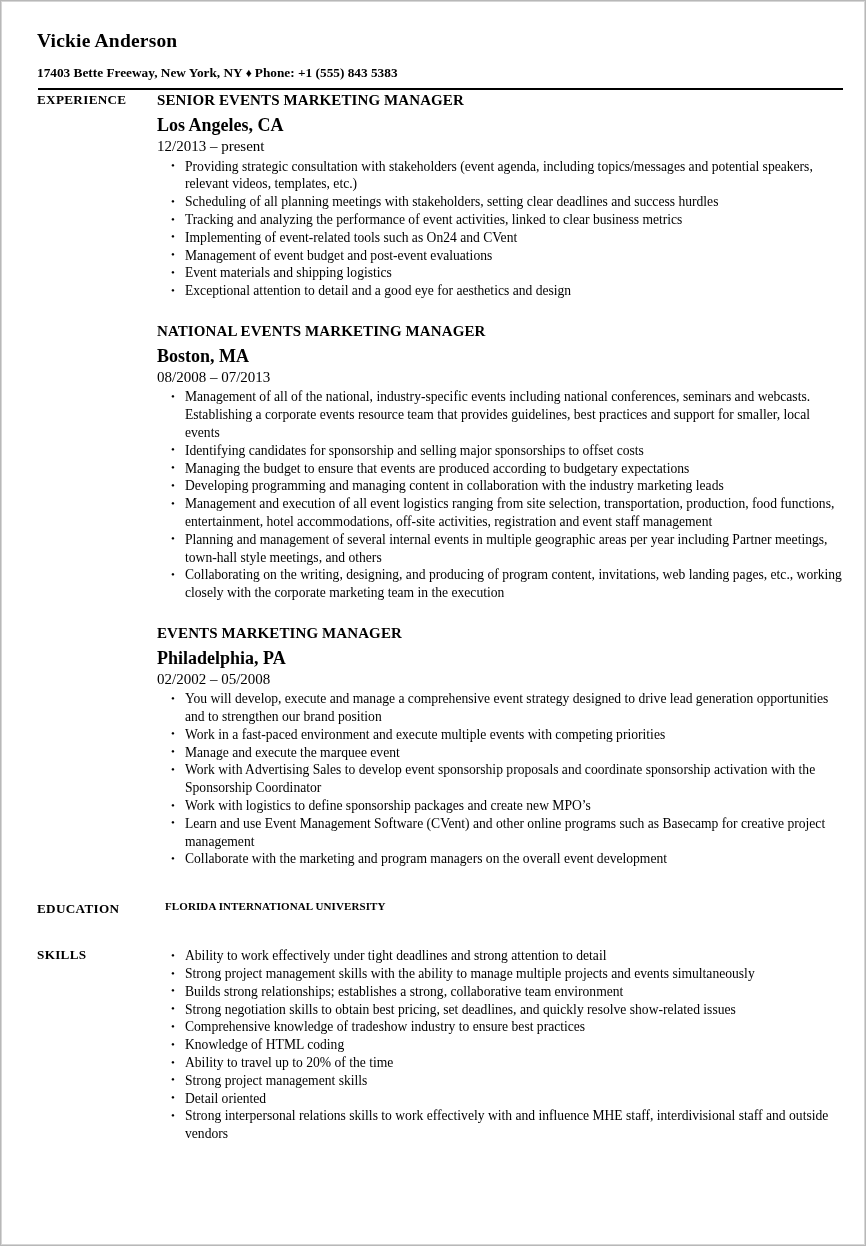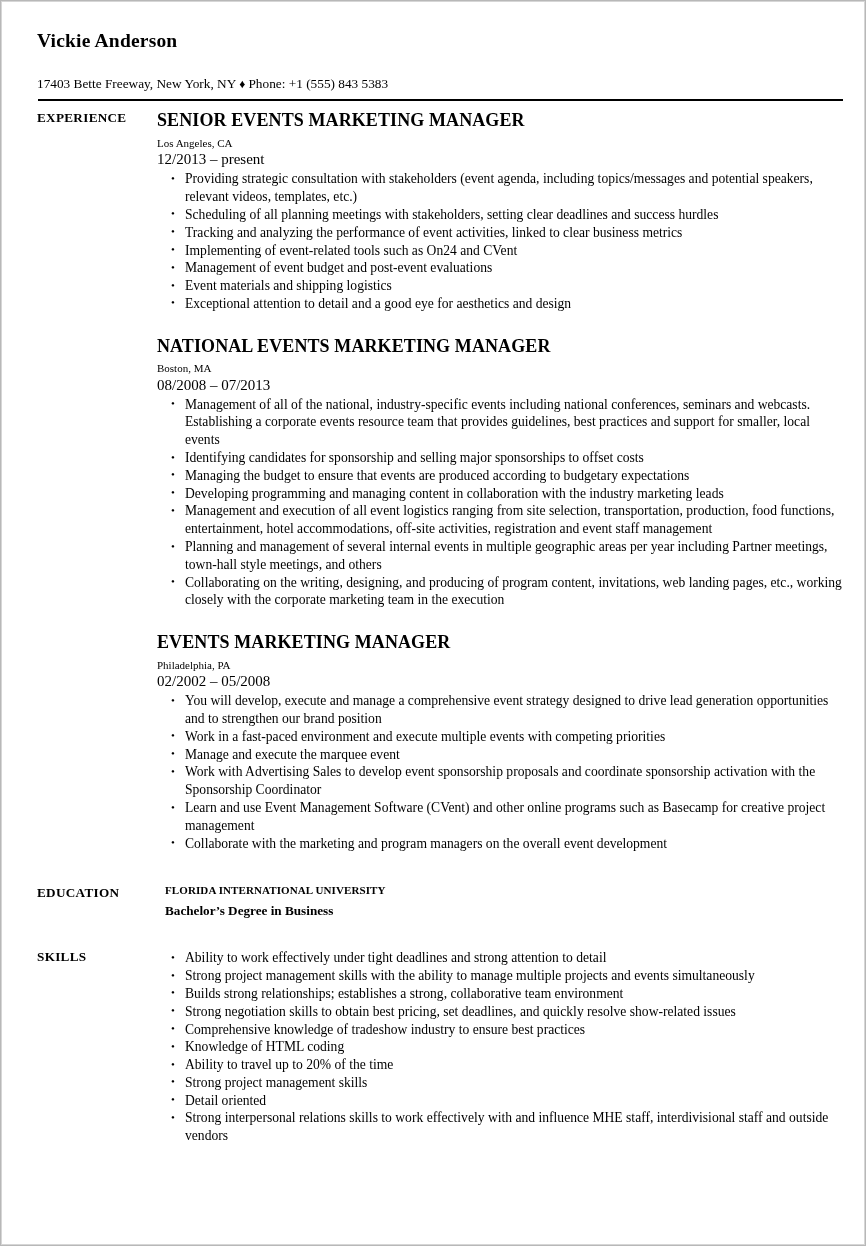--- a/index.html
+++ b/index.html
@@ -38,23 +38,23 @@
   }
   .cand-name {
     font-size: 19.5px;
     font-weight: bold;
     letter-spacing: 0.2px;
     line-height: 1.2;
     margin: 5px 0 0 0;
   }
   .cand-contact {
     font-size: 13.3px;
-    font-weight: normal;
+    font-weight: bold;
     line-height: 1.2;
-    margin: 24px 0 0 0;
+    margin: 13px 0 0 0;
   }
   .diamond {
     font-size: 12px;
     padding: 0 3px;
   }
   .header-rule {
     margin: 7px 1px 0 1px;
     height: 0;
     border-top: 2.6px solid #000000;
   }
@@ -69,37 +69,37 @@
     font-size: 13.2px;
     font-weight: bold;
     letter-spacing: 0.3px;
     padding-top: 1px;
   }
   .section-body {
     flex: 1 1 auto;
     min-width: 0;
   }
 
-  #section-experience { margin-top: 8px; }
+  #section-experience { margin-top: 1px; }
   #section-education  { margin-top: 32px; gap: 8px; }
   #section-skills     { margin-top: 29px; }
 
   
   .job { margin-bottom: 0; }
   .job + .job { margin-top: 22px; }
 
   .job-title {
-    font-size: 18px;
+    font-size: 15px;
     font-weight: bold;
     line-height: 1.25;
     letter-spacing: 0.1px;
   }
   .job-location {
-    font-size: 11px;
-    font-weight: normal;
+    font-size: 18px;
+    font-weight: bold;
     line-height: 1.3;
     margin-top: 4px;
   }
   .job-dates {
     font-size: 15px;
     font-weight: normal;
     line-height: 1.28;
     margin-top: 0px;
   }
 
@@ -191,34 +191,34 @@
 
         <div class="job">
           <div class="job-title">EVENTS MARKETING MANAGER</div>
           <div class="job-location">Philadelphia, PA</div>
           <div class="job-dates">02/2002 – 05/2008</div>
           <ul class="bullets">
             <li>You will develop, execute and manage a comprehensive event strategy designed to drive lead generation opportunities and to strengthen our brand position</li>
             <li>Work in a fast-paced environment and execute multiple events with competing priorities</li>
             <li>Manage and execute the marquee event</li>
             <li>Work with Advertising Sales to develop event sponsorship proposals and coordinate sponsorship activation with the Sponsorship Coordinator</li>
+            <li>Work with logistics to define sponsorship packages and create new MPO’s</li>
             <li>Learn and use Event Management Software (CVent) and other online programs such as Basecamp for creative project management</li>
             <li>Collaborate with the marketing and program managers on the overall event development</li>
           </ul>
         </div>
 
       </div>
     </div>
 
     <div class="section" id="section-education">
       <div class="section-label">EDUCATION</div>
       <div class="section-body">
         <div class="edu">
           <div class="school-name">FLORIDA INTERNATIONAL UNIVERSITY</div>
-          <div class="degree">Bachelor’s Degree in Business</div>
         </div>
       </div>
     </div>
 
     <div class="section" id="section-skills">
       <div class="section-label">SKILLS</div>
       <div class="section-body">
         <ul class="bullets" id="skills-list">
           <li>Ability to work effectively under tight deadlines and strong attention to detail</li>
           <li>Strong project management skills with the ability to manage multiple projects and events simultaneously</li>

